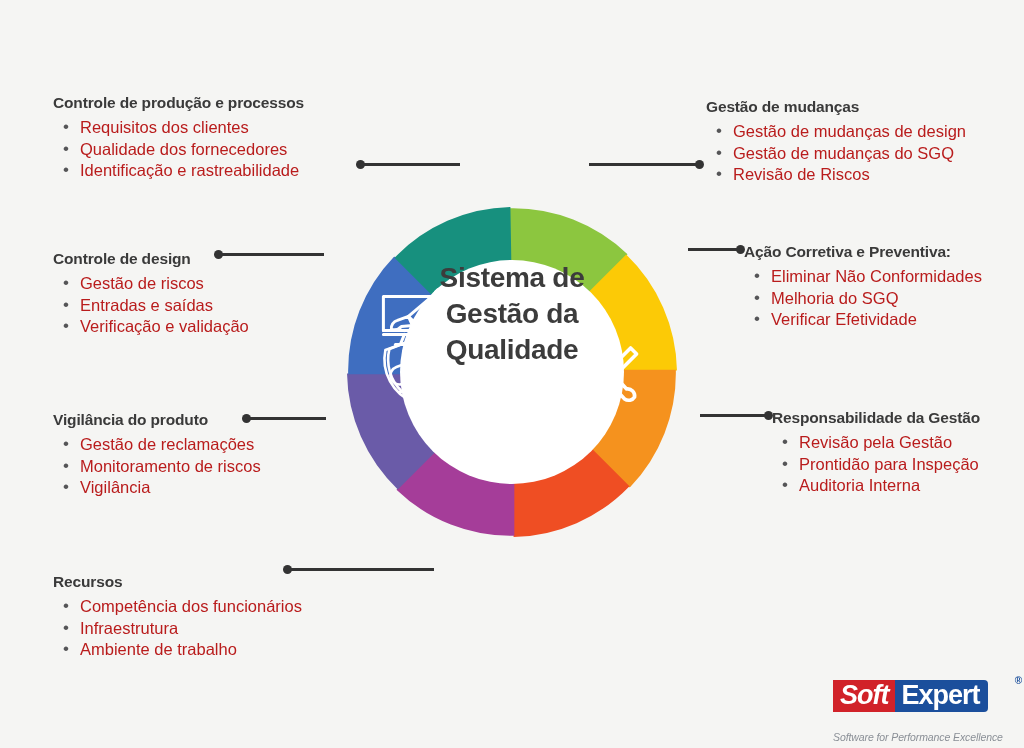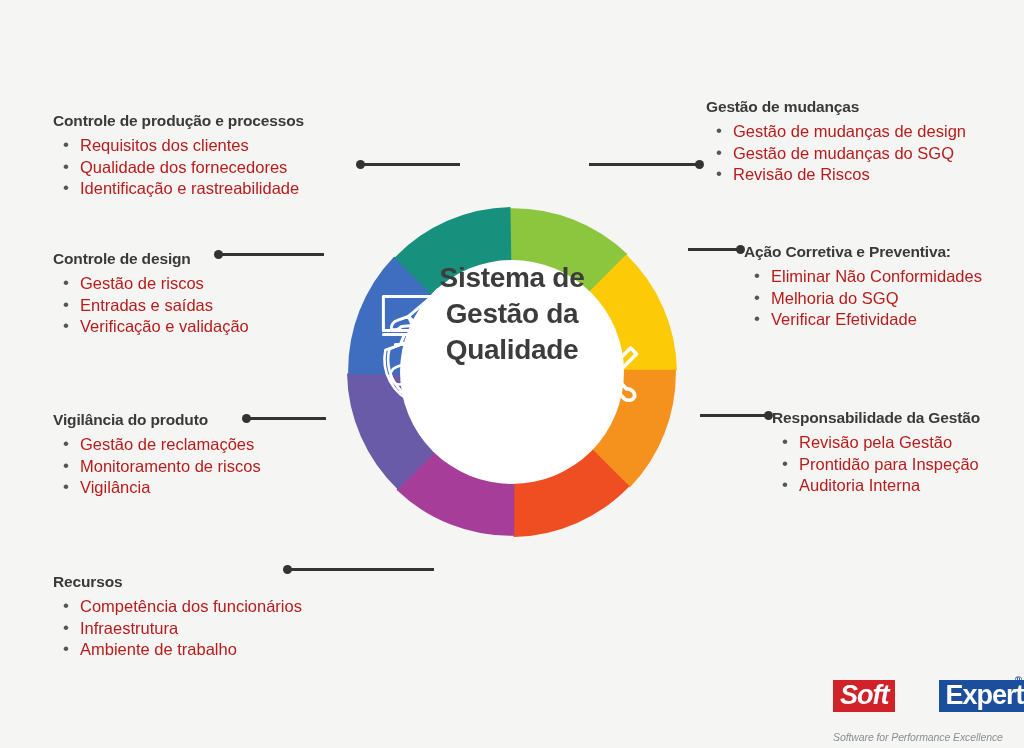--- a/index.html
+++ b/index.html
@@ -74,21 +74,21 @@
     font-size: 28px;
     font-weight: bold;
     color: #3c3c3c;
     text-align: center;
     line-height: 36px;
     letter-spacing: -0.3px;
   }
 
   
   #logo { position: absolute; left: 833px; top: 680px; width: 180px; }
-  .logo-row { display: flex; align-items: stretch; position: relative; gap: 44px; }
+  .logo-row { display: flex; align-items: stretch; position: relative; }
   .logo-soft {
     background: #d12229;
     color: #ffffff;
     font-size: 27px;
     font-weight: bold;
     font-style: italic;
     letter-spacing: -1px;
     padding: 1px 7px 3px 7px;
     line-height: 28px;
   }
@@ -262,21 +262,21 @@
   <div class="leader" style="left:688px; top:245px; width:57px; height:12px;">
     <span class="lnode" style="right:0; top:0;"></span>
     <span class="lseg" style="left:0; top:3px; width:52px;"></span>
   </div>
 
   <div class="leader" style="left:700px; top:411px; width:73px; height:12px;">
     <span class="lnode" style="right:0; top:0;"></span>
     <span class="lseg" style="left:0; top:3px; width:68px;"></span>
   </div>
 
-  <div class="block left" style="left:53px; top:111px;">
+  <div class="block left" style="left:53px; top:93px;">
     <div class="btitle">Controle de produção e processos</div>
     <ul>
       <li>Requisitos dos clientes</li>
       <li>Qualidade dos fornecedores</li>
       <li>Identificação e rastreabilidade</li>
     </ul>
   </div>
 
   <div class="block left" style="left:53px; top:249px;">
     <div class="btitle">Controle de design</div>

